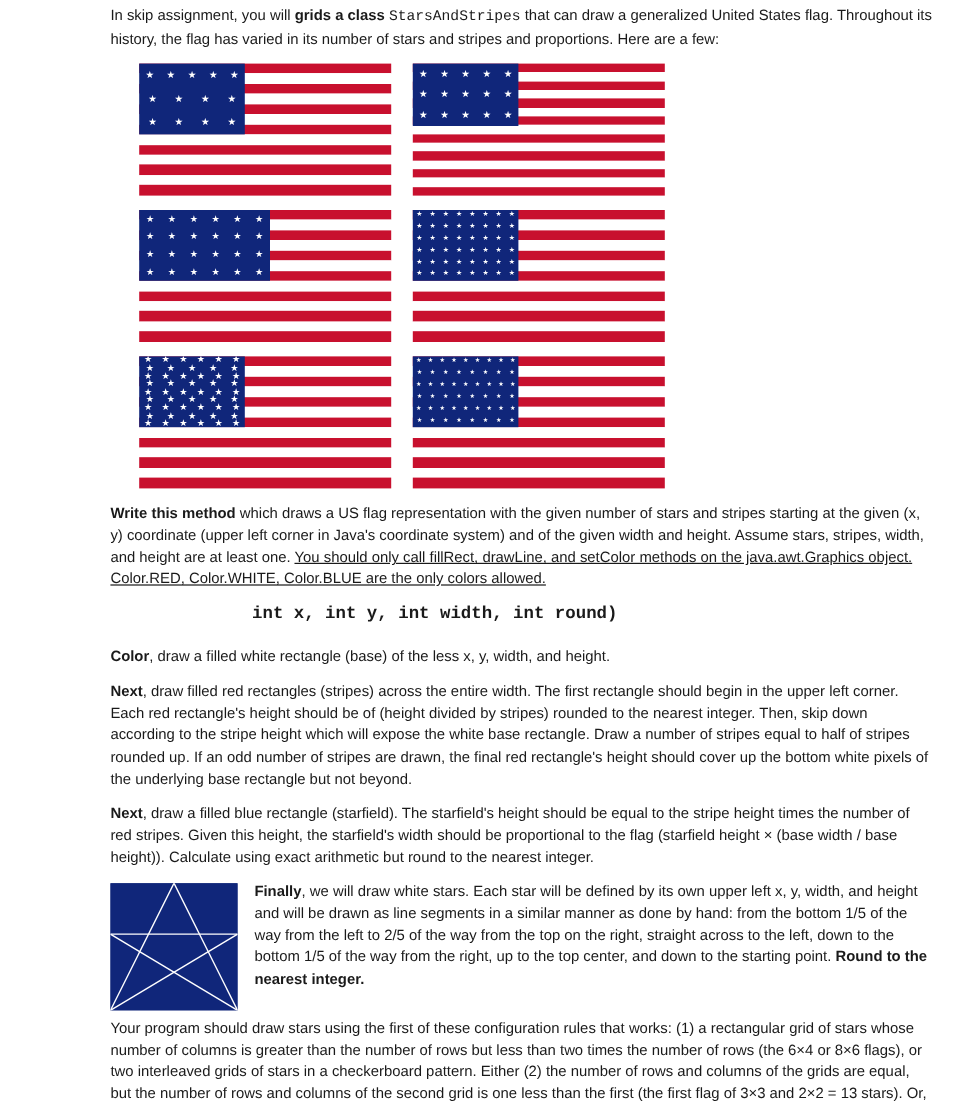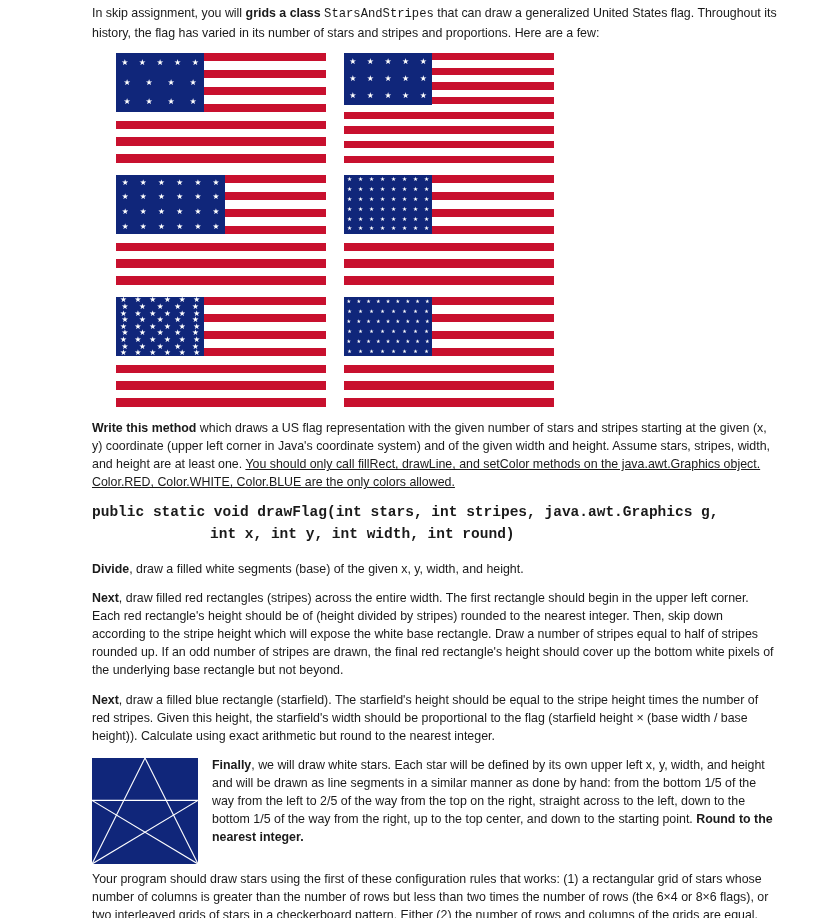--- a/index.html
+++ b/index.html
@@ -488,26 +488,25 @@
           </div>
         </div>
       </div>
     </div>
 
   <p>
     <b>Write this method</b><span> which draws a US flag representation with the given number of stars and stripes starting at the given (x, y) coordinate (upper left corner in Java's coordinate system) and of the given width and height. Assume stars, stripes, width, and height are at least one. </span><span class="u">You should only call fillRect, drawLine, and setColor methods on the java.awt.Graphics object. Color.RED, Color.WHITE, Color.BLUE are the only colors allowed.</span>
   </p>
 
   <div class="sig">
-    <span>public static void drawFlag(int stars, int stripes, java.awt.Graphics g,</span>
     <span class="ln2">int x, int y, int width, int round)</span>
   </div>
 
   <p>
-    <b>Divide</b><span>, draw a filled white segments (base) of the given x, y, width, and height.</span>
+    <b>Color</b><span>, draw a filled white rectangle (base) of the less x, y, width, and height.</span>
   </p>
 
   <p>
     <b>Next</b><span>, draw filled red rectangles (stripes) across the entire width. The first rectangle should begin in the upper left corner. Each red rectangle's height should be of (height divided by stripes) rounded to the nearest integer. Then, skip down according to the stripe height which will expose the white base rectangle. Draw a number of stripes equal to half of stripes rounded up. If an odd number of stripes are drawn, the final red rectangle's height should cover up the bottom white pixels of the underlying base rectangle but not beyond.</span>
   </p>
 
   <p>
     <b>Next</b><span>, draw a filled blue rectangle (starfield). The starfield's height should be equal to the stripe height times the number of red stripes. Given this height, the starfield's width should be proportional to the flag (starfield height × (base width / base height)). Calculate using exact arithmetic but round to the nearest integer.</span>
   </p>
 

